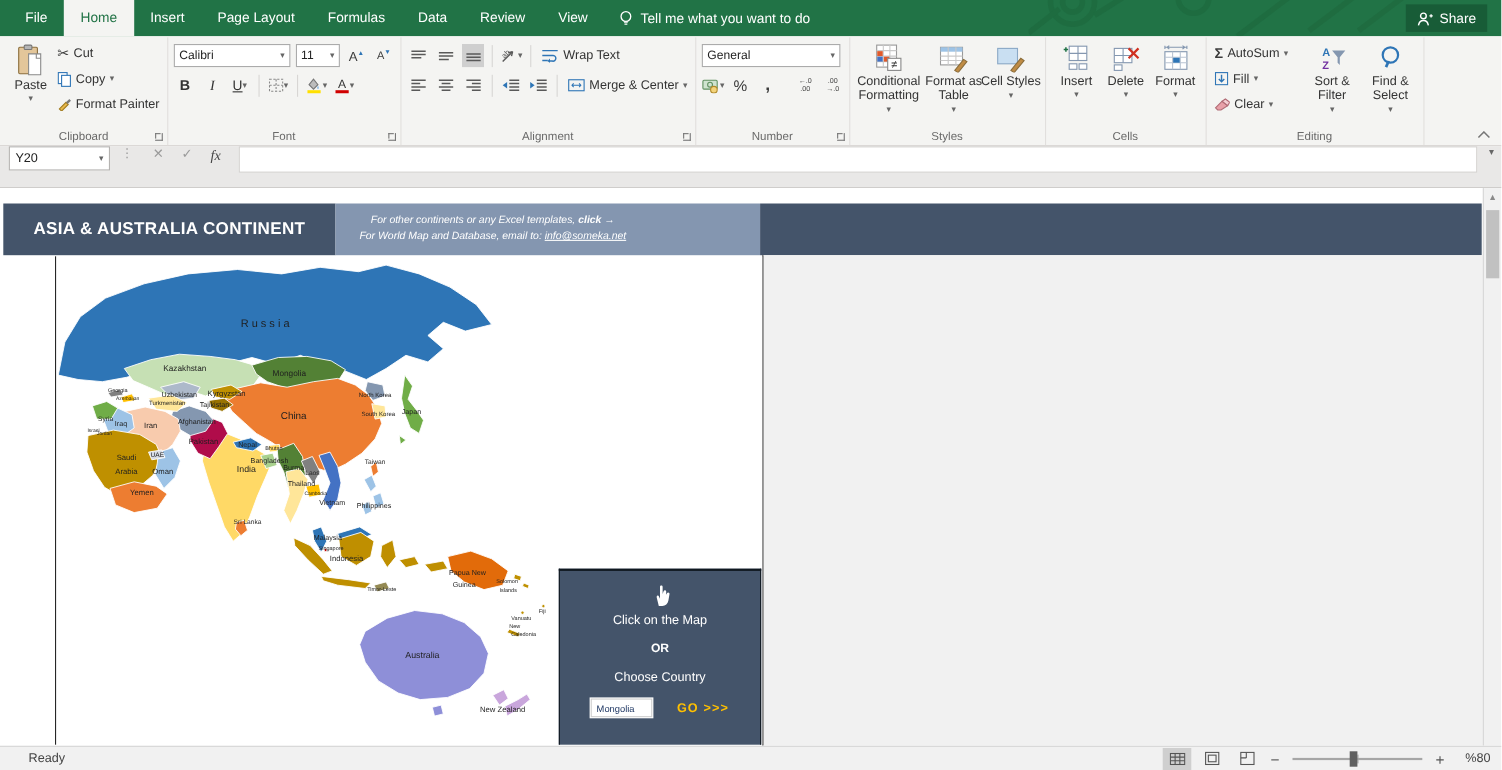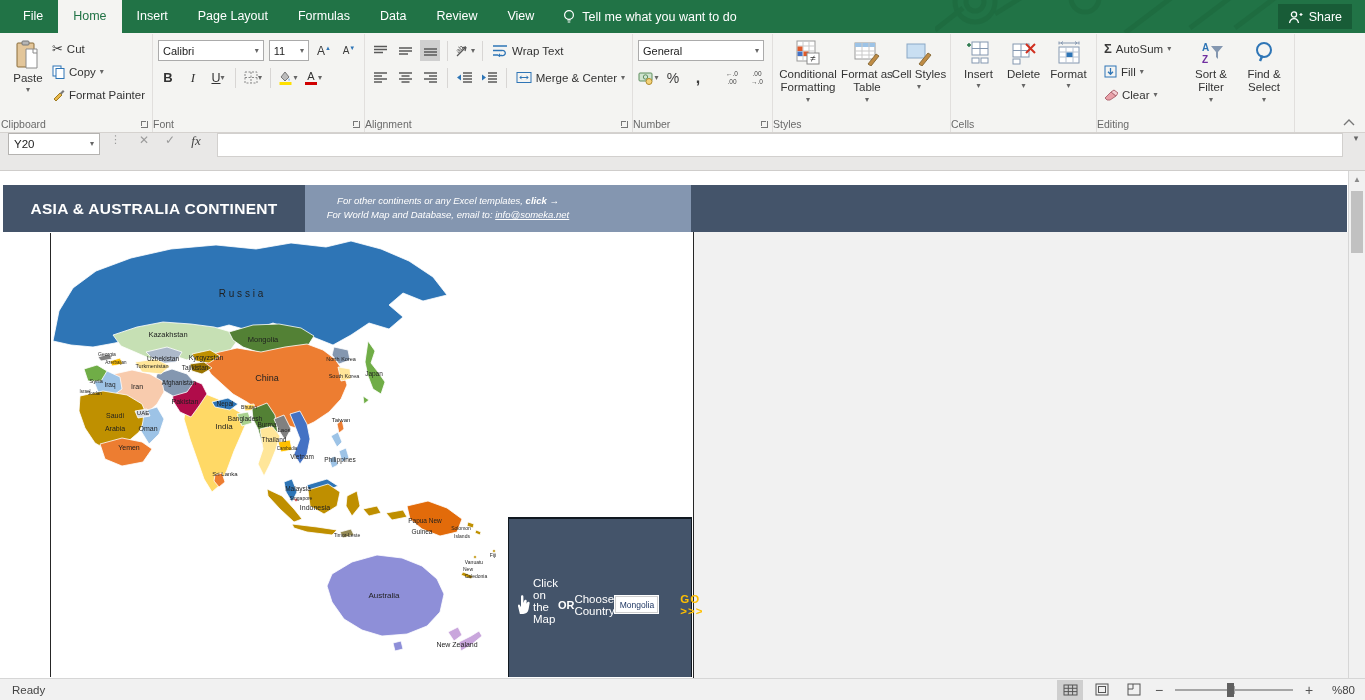--- a/index.html
+++ b/index.html
@@ -10,21 +10,21 @@
 .tabbar{position:absolute;top:0;left:0;width:1365px;height:33px;background:#217346;display:flex;align-items:center;color:#fff;overflow:hidden}
 .deco{position:absolute;right:0;top:0;pointer-events:none}
 #tabs{display:flex;margin-left:8px}
 .tab{padding:0 15px;line-height:33px;font-size:12.5px;cursor:default;position:relative;z-index:2}
 .tab.active{background:#f4f4f2;color:#217346}
 .tellme{display:flex;align-items:center;gap:7px;font-size:12.5px;margin-left:14px;z-index:2}
 .sharebtn{position:absolute;right:13px;top:4px;height:25px;background:#185c37;color:#fff;border:none;font-size:12.5px;display:flex;align-items:center;gap:6px;padding:0 10px;z-index:3}
 
 .ribbon{position:absolute;top:33px;left:0;width:1365px;height:100px;background:#f4f4f2;border-bottom:1px solid #d5d2cf;display:flex;padding:1px 0 0 1px}
 .group{position:relative;height:98px;border-right:1px solid #e1dfdd;padding:3px 5px 16px 5px}
-.glabel{position:absolute;bottom:2px;left:0;right:1px;text-align:left;font-size:10.5px;color:#6a6a6a}
+.glabel{position:absolute;bottom:2px;left:0;right:1px;text-align:center;font-size:10.5px;color:#6a6a6a}
 .launcher{position:absolute;bottom:4px;right:4px;width:7px;height:7px;border-right:1.5px solid #777;border-bottom:1.5px solid #777}
 .launcher:before{content:"";position:absolute;left:0;top:0;width:4px;height:4px;border-left:1.5px solid #777;border-top:1.5px solid #777}
 .btncol{display:flex;flex-direction:column}
 .bigbtn{width:46px;display:flex;flex-direction:column;align-items:center;font-size:11.5px;color:#333;gap:2px;padding-top:3px}
 .smallbtn{display:flex;align-items:center;gap:4px;height:23px;font-size:11.5px;color:#333;padding:0 2px;white-space:nowrap}
 .row{display:flex;align-items:center;height:27px;gap:5px}
 .combo{background:#fff;border:1px solid #ababab;height:21px;font-size:11px;color:#222;display:flex;align-items:center;justify-content:space-between;padding:0 4px;gap:4px}
 .dd{font-size:8px;color:#666;line-height:1}
 .tbtn{display:flex;align-items:center;justify-content:center;min-width:20px;height:21px;color:#333}
 .sel{background:#cfcfcf}
@@ -46,34 +46,34 @@
 .b-title{color:#fff;font-size:15.5px;font-weight:bold;letter-spacing:.3px;display:flex;align-items:center;justify-content:center;height:100%}
 .b-mid{color:#fff;text-align:center;font-size:9.5px;font-style:italic;padding-top:9px;line-height:1.5;padding-right:100px}
 .b-click{font-weight:bold}
 .b-email{font-weight:normal;text-decoration:underline}
 .logo{background:#fff;border:2px solid #111;display:flex;flex-direction:column;align-items:flex-end;justify-content:center;padding:1px 6px}
 .logo-main{font-size:25px;font-weight:bold;color:#161616;letter-spacing:-1px;line-height:1;position:relative}
 .logo-cursor{position:absolute;left:14.5px;top:11px;width:0;height:0;border-left:7px solid #161616;border-bottom:7px solid transparent}
 .logo-sub{font-size:7.5px;color:#222;margin-top:-1px}
 .map-wrap{position:absolute;left:50px;top:62px;width:643px;height:444px;border-left:1px solid #262626;background:#fff}
 #map-svg text{font-family:"Liberation Sans",sans-serif;fill:#1f1f1f}
-.panel{position:absolute;left:508px;top:346px;width:184px;height:160px;background:#44546a;border-top:2px solid #101820;border-left:1px solid #101820;border-right:1px solid #101820;display:flex;flex-direction:row;align-items:center;color:#fff}
+.panel{position:absolute;left:508px;top:346px;width:184px;height:160px;background:#44546a;border-top:2px solid #101820;border-left:1px solid #101820;border-right:1px solid #101820;display:flex;flex-direction:column;align-items:center;color:#fff}
 .panel .t1{font-size:11.5px;margin-top:6px}
 .panel .t2{font-size:11px;font-weight:bold;margin-top:14px}
 .panel .t3{font-size:11.5px;margin-top:14px}
 .panel-row{display:flex;align-items:center;gap:22px;margin-top:13px}
 .cbox{width:56px;height:17px;background:#fff;border:1px solid #cfcfcf;box-shadow:0 0 0 1px #fff;color:#203864;font-size:8.5px;display:flex;align-items:center;padding-left:4px}
 .gobtn{font-size:11.5px;font-weight:bold;letter-spacing:1px}
 .rgray{position:absolute;left:693px;top:61px;width:655px;height:446px;background:#f1f1f1;border-left:1px solid #262626}
 .vscroll{position:absolute;right:0;top:0;width:17px;height:507px;background:#f1f1f1;border-left:1px solid #d6d6d6}
 .varrow{height:17px;display:flex;align-items:center;justify-content:center;color:#8a8a8a;font-size:8px}
 .vthumb{position:absolute;left:2px;top:20px;width:12px;height:62px;background:#c1c1c1}
 
 .status{position:absolute;top:678px;left:0;width:1365px;height:22px;background:#f1f1f1;border-top:1px solid #d6d6d6;display:flex;align-items:center;font-size:11.5px;color:#444}
-.ready{margin-left:12px}
+.ready{margin-left:26px}
 .sright{margin-left:auto;display:flex;align-items:center;gap:6px;margin-right:10px}
 .viewbtn{width:26px;height:20px;display:flex;align-items:center;justify-content:center}
 .ztrack{width:118px;height:2px;background:#a6a6a6;position:relative;margin:0 4px}
 .ztick{position:absolute;left:50%;top:-3px;width:1px;height:8px;background:#a6a6a6}
 .zthumb{position:absolute;left:44%;top:-6px;width:7px;height:14px;background:#606060}
 .zsign{font-size:14px;color:#555;width:12px;text-align:center}
 .zpct{width:34px;text-align:right}
 .ic{display:inline-block;line-height:0}
 </style>
 </head>

